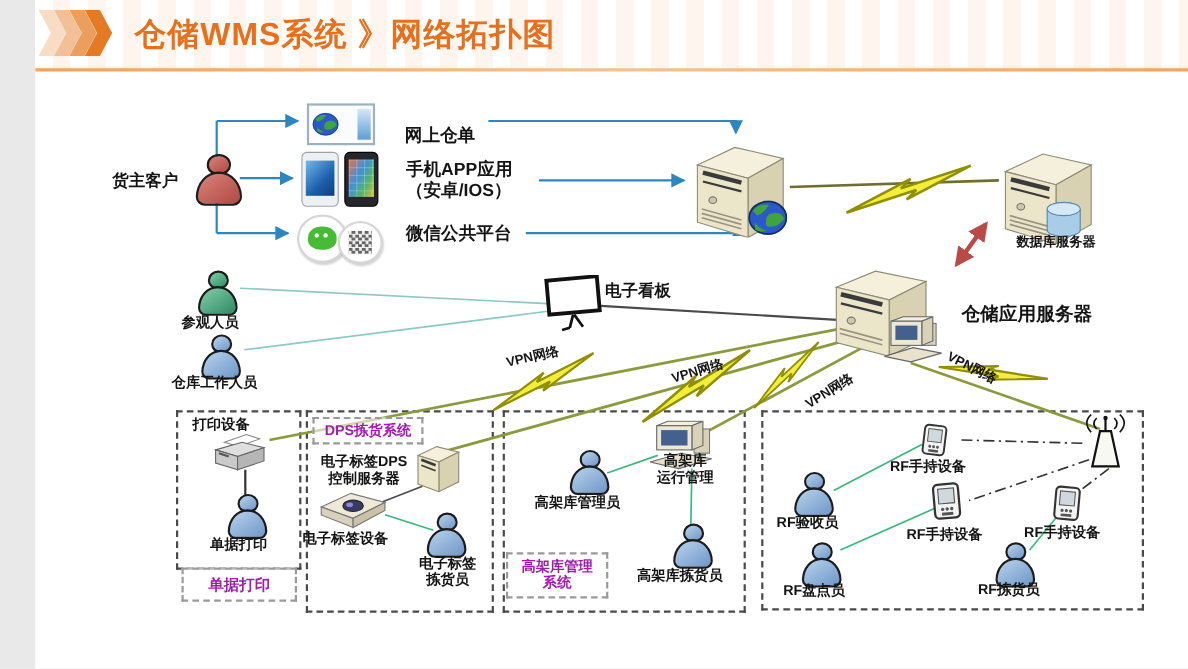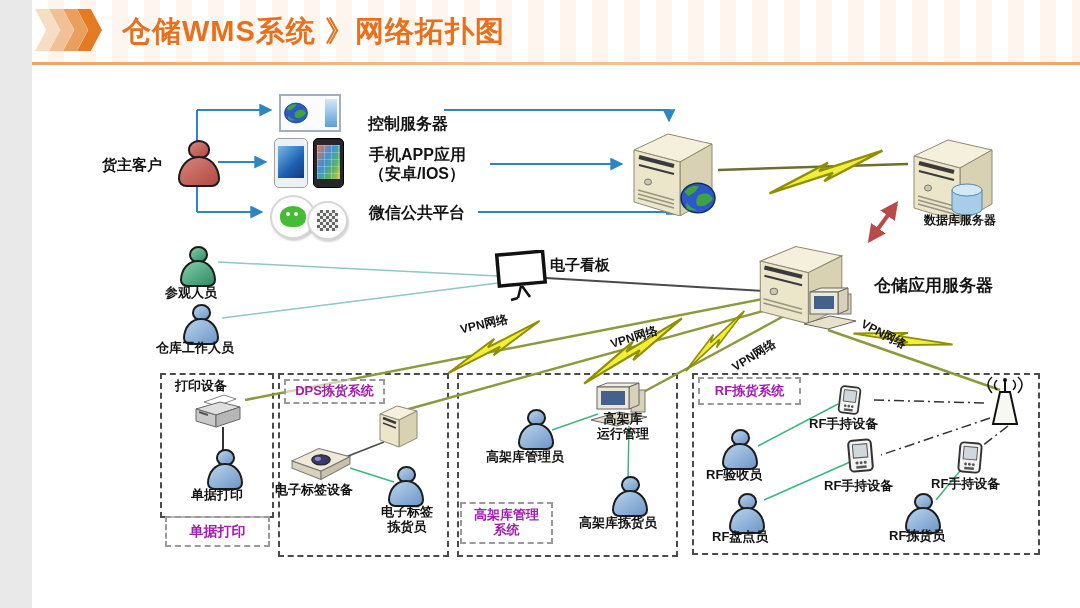--- a/index.html
+++ b/index.html
@@ -152,21 +152,21 @@
 
   <div class="icon browser" style="left:247px;top:94px">
     <svg width="26" height="24" viewBox="0 0 34 30">
       <ellipse cx="17" cy="15" rx="15" ry="13" fill="#2C58C8" stroke="#123a6e"></ellipse>
       <path d="M5,9 Q10,2 18,4 Q14,10 8,12 Z" fill="#3FA440"></path>
       <path d="M18,12 Q28,8 30,16 Q24,23 16,21 Q14,15 18,12 Z" fill="#3FA440"></path>
       <path d="M7,18 Q10,23 16,24 Q10,26 7,23 Z" fill="#3FA440"></path>
     </svg>
     <div class="bar"></div>
   </div>
-  <div class="lbl f16" style="left:336px;top:115px">控制服务器</div>
+  <div class="lbl f16" style="left:336px;top:115px">网上仓单</div>
 
   <div class="icon phones" style="left:242px;top:138px">
     <div class="ph-a">
         <div class="scr"></div>
       </div>
     <div class="ph-b">
         <div class="scr"></div>
       </div>
   </div>
   <div class="lbl f16" style="left:337px;top:146px">手机APP应用</div>
@@ -275,20 +275,24 @@
       <path d="M0,0 L0,24" stroke="#333" stroke-width="2"></path>
     </svg>
   <div class="zbox" style="left:133px;top:516px;width:101px;height:27px">
     <div class="olbl" style="font-weight:bold;font-size:14px">单据打印</div>
   </div>
 
   <div class="zone" style="left:246px;top:373px;width:167px;height:180px"></div>
   <div class="zbox" style="left:252px;top:379px;width:97px;height:21px">
     <div class="olbl" style="font-weight:bold;font-size:13px">DPS拣货系统</div>
   </div>
+  <div class="lbl ctr" style="left:251px;top:413px;width:96px">
+    <div>电子标签DPS</div>
+    <div>控制服务器</div>
+  </div>
   <svg class="icon" style="left:344px;top:402px" width="44" height="46" viewBox="0 0 42 46">
     <polygon points="3,12 20,4 40,9 22,18" fill="#F4F0DC" stroke="#8d8a75"></polygon>
     <polygon points="22,18 40,9 40,36 22,45" fill="#D9D2B2" stroke="#8d8a75"></polygon>
     <polygon points="3,12 22,18 22,45 3,38" fill="#EBE5C9" stroke="#8d8a75"></polygon>
     <path d="M6,16 L19,21" stroke="#3a3a3a" stroke-width="2.5"></path>
     <path d="M6,21 L19,26" stroke="#3a3a3a" stroke-width="1.5"></path>
   </svg>
   <svg class="icon" style="left:258px;top:446px" width="62" height="36" viewBox="0 0 60 34">
     <polygon points="2,14 28,2 58,10 30,24" fill="#EFEAD8" stroke="#777"></polygon>
     <polygon points="2,14 30,24 30,32 2,21" fill="#D8D2BC" stroke="#777"></polygon>
@@ -328,23 +332,20 @@
       <div class="p-head"></div>
       <div class="p-body"></div>
     </div>
   <div class="lbl" style="left:547px;top:516px">高架库拣货员</div>
   <div class="zbox" style="left:428px;top:502px;width:89px;height:38px">
     <div class="olbl" style="font-weight:bold;font-size:13px">高架库管理</div>
     <div class="olbl" style="font-weight:bold;font-size:13px">系统</div>
   </div>
 
   <div class="zone" style="left:660px;top:373px;width:344px;height:178px"></div>
-  <div class="zbox" style="left:666px;top:377px;width:99px;height:24px">
-    <div class="olbl" style="font-weight:bold;font-size:13px">RF拣货系统</div>
-  </div>
   <svg class="icon rot7" style="left:806px;top:385px" width="23" height="30" viewBox="0 0 26 34">
     <rect x="2" y="2" width="22" height="30" rx="4" fill="#F4F4F4" stroke="#333" stroke-width="2"></rect>
     <rect x="6" y="6" width="14" height="13" fill="#CFD8DC" stroke="#555"></rect>
     <circle cx="9" cy="24" r="1.5" fill="#555"></circle>
       <circle cx="13" cy="24" r="1.5" fill="#555"></circle>
       <circle cx="17" cy="24" r="1.5" fill="#555"></circle>
     <rect x="8" y="27" width="10" height="2.5" fill="#555"></rect>
   </svg>
   <div class="lbl" style="left:777px;top:417px">RF手持设备</div>
   <div class="person blue" style="left:690px;top:429px">

